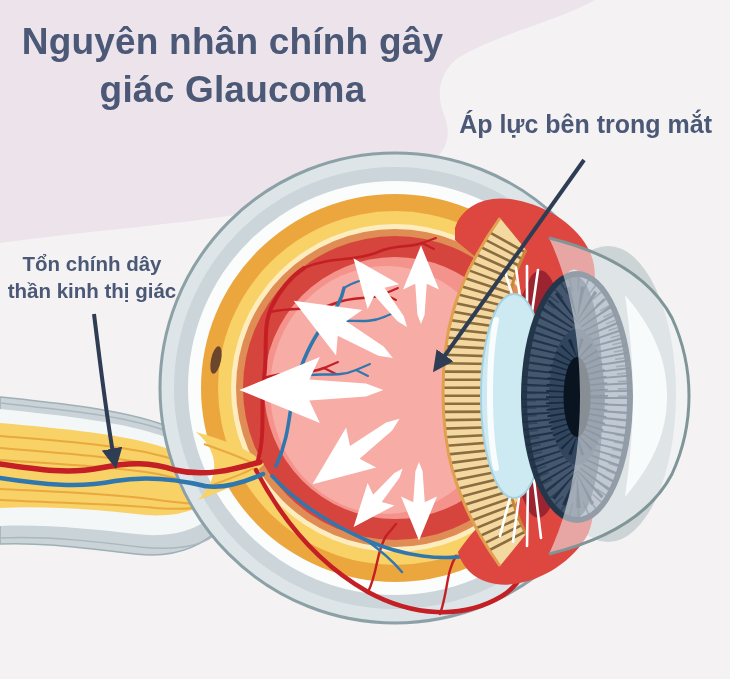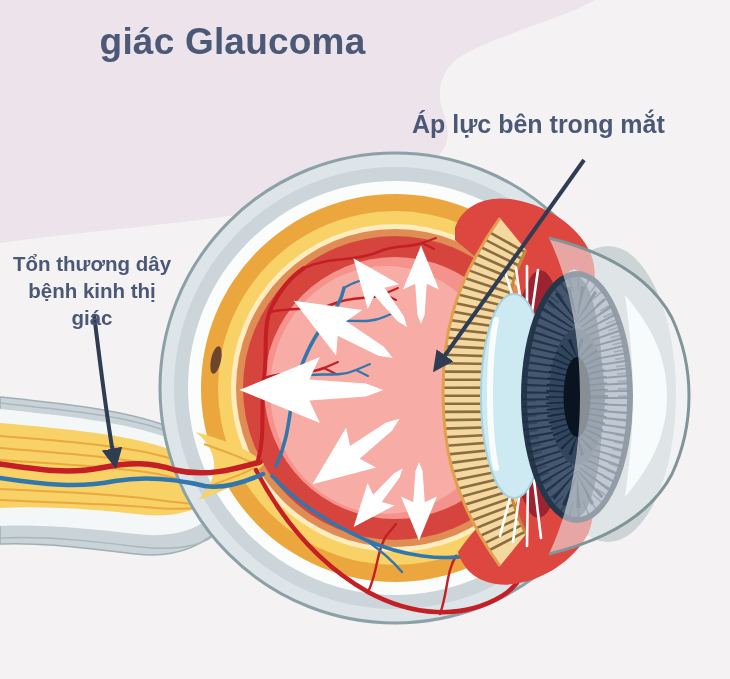--- a/index.html
+++ b/index.html
@@ -1,21 +1,21 @@
 <!DOCTYPE html>
 <html><head>
 <meta charset="utf-8">
 <style>
   html,body{margin:0;padding:0;}
   body{font-family:"Liberation Sans","DejaVu Sans",sans-serif;}
   .canvas{position:relative;width:730px;height:679px;overflow:hidden;background:#f4f2f3;}
   .canvas svg.scene{position:absolute;inset:0;display:block;}
   .txt{position:absolute;font-weight:700;color:#4b5876;}
   .title{left:5px;top:18px;width:455px;text-align:center;font-size:37px;line-height:1.3;letter-spacing:.2px;}
-  .label-right{right:18px;top:110px;width:300px;font-size:25px;}
+  .label-right{right:18px;top:110px;width:300px;text-align:right;font-size:25px;}
   .label-left{left:7px;top:250px;width:170px;text-align:center;font-size:20.5px;line-height:1.32;}
 </style>
 </head>
 <body>
 
 <div class="canvas">
 
   <svg class="scene" viewBox="0 0 730 679" aria-hidden="true">
     <defs>
       <marker id="ah" viewBox="0 0 10 10" refX="7.5" refY="5" markerWidth="5.2" markerHeight="5.2" orient="auto">
@@ -146,23 +146,24 @@
       <use href="#warr" transform="translate(419,503) rotate(180) scale(0.72)"></use>
     </g>
 
     <g stroke="#2e3d53" stroke-width="4" fill="none">
       <path d="M584,160 L436,368" marker-end="url(#ah)"></path>
       <path d="M94,314 C101,370 107,422 115,464" marker-end="url(#ah)"></path>
     </g>
   </svg>
 
   <div class="txt title">
+    <div>Nguyên nhân chính gây</div>
     <div>giác Glaucoma</div>
   </div>
 
   <div class="txt label-right">Áp lực bên trong mắt</div>
 
   <div class="txt label-left">
-    <div>Tổn thương dây</div>
-    <div>bệnh kinh thị giác</div>
+    <div>Tổn chính dây</div>
+    <div>thần kinh thị giác</div>
   </div>
 
 </div>
 
 </body></html>

